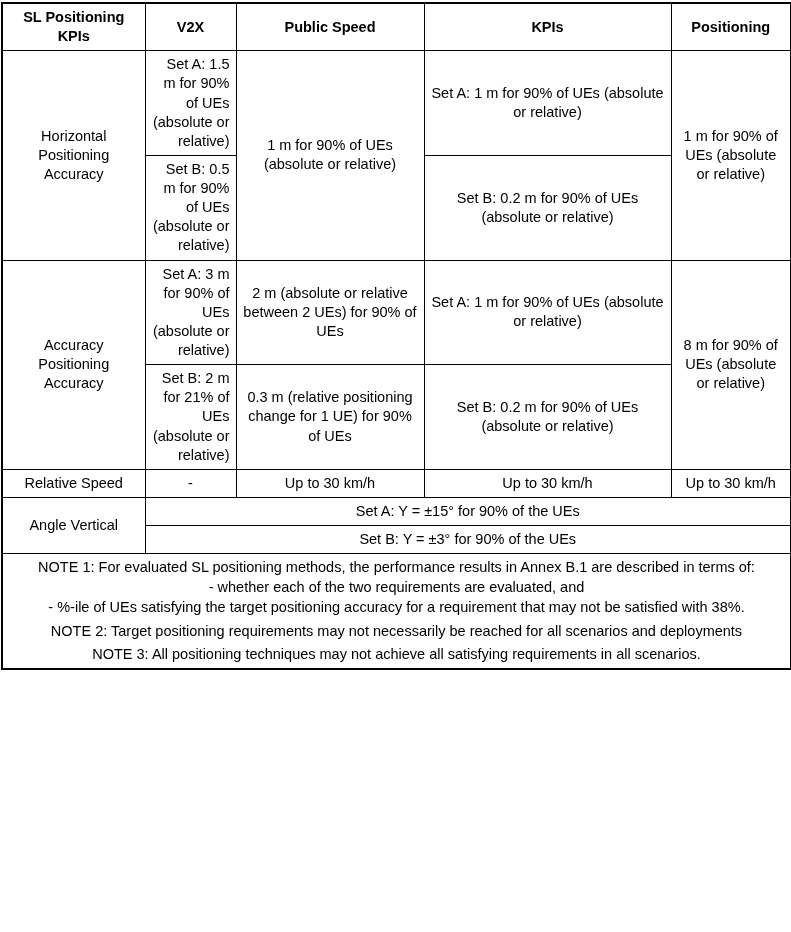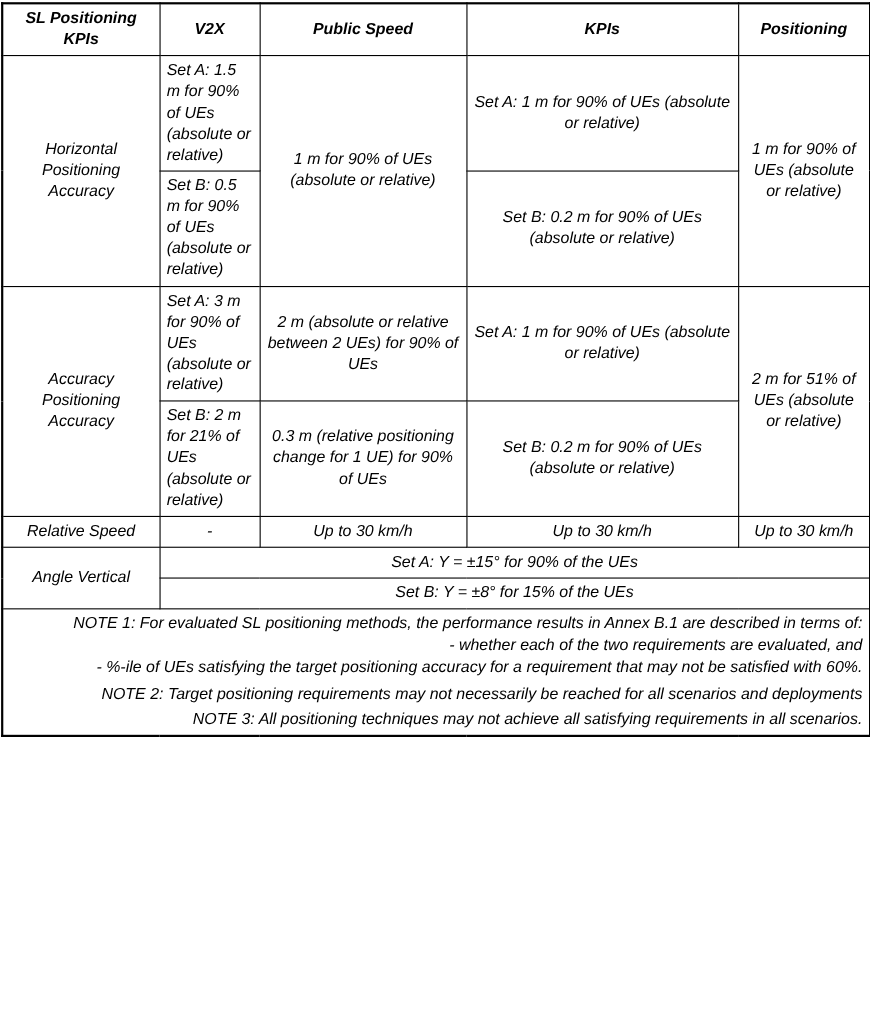--- a/index.html
+++ b/index.html
@@ -18,21 +18,20 @@
     box-sizing: border-box;
     background: #ffffff;
     overflow: hidden;
   }
   table.kpi {
     border-collapse: collapse;
     table-layout: fixed;
     width: 789px;
     margin: 2px 1px 0 1px;
     border: 2px solid #000000;
-    font-style: italic;
   }
   table.kpi td, table.kpi th {
     border: 1.5px solid #000000;
     padding: 4px 6px;
     vertical-align: middle;
     font-size: 14.5px;
     line-height: 1.32;
     text-align: center;
   }
   .hdr {
@@ -50,34 +49,33 @@
     font-size: 15px;
     text-align: center;
     margin-left: 14px;
   }
   .v2x-cell {
     font-size: 14px;
     padding-left: 8px;
     padding-right: 8px;
   }
   .v2x-cell.lefty {
-    text-align: left;
+    text-align: right;
   }
   .notes td {
     text-align: center;
     font-size: 14.5px;
     line-height: 1.42;
     padding: 5px 8px 6px 8px;
     border-left: none;
     border-right: none;
     border-bottom: none;
   }
   .notes td p {
     margin: 0 0 0 0;
-    text-align: right;
   }
   .notes td p + p {
     margin-top: 1px;
   }
   .note-block {
     padding-bottom: 4px;
   }
   col.c0 { width: 143px; }
   col.c1 { width: 91px; }
   col.c2 { width: 188px; }
@@ -115,50 +113,50 @@
       <tr>
         <td class="v2x-cell lefty">Set B: 0.5 m for 90% of UEs (absolute or relative)</td>
         <td>Set B: 0.2 m for 90% of UEs (absolute or relative)</td>
       </tr>
 
       <tr>
         <td class="rowlabel" rowspan="2">Accuracy Positioning Accuracy</td>
         <td class="v2x-cell lefty">Set A: 3 m for 90% of UEs (absolute or relative)</td>
         <td>2 m (absolute or relative between 2 UEs) for 90% of UEs</td>
         <td>Set A: 1 m for 90% of UEs (absolute or relative)</td>
-        <td rowspan="2">2 m for 51% of UEs (absolute or relative)</td>
+        <td rowspan="2">8 m for 90% of UEs (absolute or relative)</td>
       </tr>
       <tr>
         <td class="v2x-cell lefty">Set B: 2 m for 21% of UEs (absolute or relative)</td>
         <td>0.3 m (relative positioning change for 1 UE) for 90% of UEs</td>
         <td>Set B: 0.2 m for 90% of UEs (absolute or relative)</td>
       </tr>
 
       <tr>
         <td class="rowlabel">Relative Speed</td>
         <td class="v2x-cell">-</td>
         <td>Up to 30 km/h</td>
         <td>Up to 30 km/h</td>
         <td>Up to 30 km/h</td>
       </tr>
 
       <tr>
         <td class="rowlabel" rowspan="2">Angle Vertical</td>
         <td colspan="4">Set A: Y = ±15° for 90% of the UEs</td>
       </tr>
       <tr>
-        <td colspan="4">Set B: Y = ±8° for 15% of the UEs</td>
+        <td colspan="4">Set B: Y = ±3° for 90% of the UEs</td>
       </tr>
 
       <tr class="notes">
         <td colspan="5">
           <div class="note-block">
             <p>NOTE 1: For evaluated SL positioning methods, the performance results in Annex B.1 are described in terms of:</p>
             <p>- whether each of the two requirements are evaluated, and</p>
-            <p>- %-ile of UEs satisfying the target positioning accuracy for a requirement that may not be satisfied with 60%.</p>
+            <p>- %-ile of UEs satisfying the target positioning accuracy for a requirement that may not be satisfied with 38%.</p>
           </div>
           <div class="note-block">
             <p>NOTE 2: Target positioning requirements may not necessarily be reached for all scenarios and deployments</p>
           </div>
           <div>
             <p>NOTE 3: All positioning techniques may not achieve all satisfying requirements in all scenarios.</p>
           </div>
         </td>
       </tr>
     </tbody>

